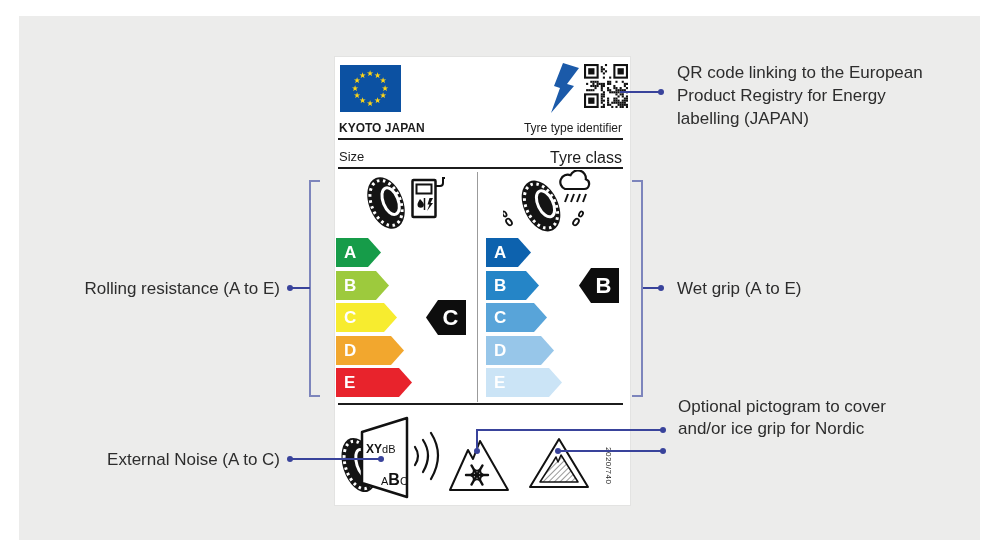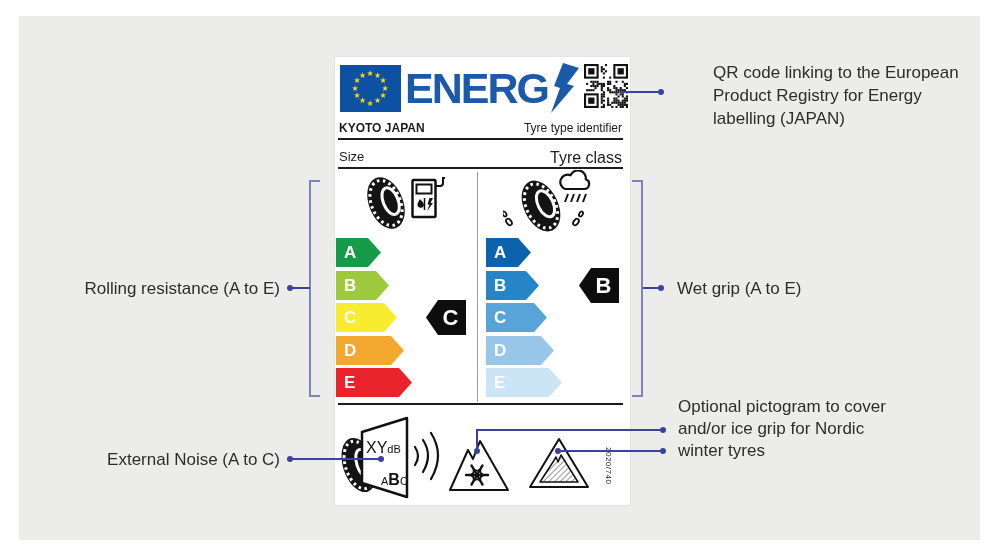--- a/index.html
+++ b/index.html
@@ -29,29 +29,29 @@
   
   .grade-arrow{height:29px;clip-path:polygon(0 0, calc(100% - 13px) 0, 100% 50%, calc(100% - 13px) 100%, 0 100%);}
   .grade-arrow span{display:block;margin-left:8px;line-height:29px;font-size:17px;font-weight:bold;color:#fff;}
   .rating-tag{width:40px;height:35px;background:#0d0d0d;color:#fff;font-weight:bold;font-size:22px;
       clip-path:polygon(0 50%, 12px 0, 100% 0, 100% 100%, 12px 100%);
       display:flex;align-items:center;justify-content:center;padding-left:9px;box-sizing:border-box;}
   #rr-tag{left:426px;top:300px;}
   #wg-tag{left:579px;top:268px;}
   
   #noise-db{left:366px;top:439px;color:#111;white-space:nowrap;}
-  #noise-db .v{font-weight:normal;font-size:16px;}
+  #noise-db .v{font-weight:bold;font-size:12px;}
   #noise-db .u{font-size:11px;}
   #noise-abc{left:381px;top:471px;color:#111;white-space:nowrap;}
   #noise-abc .sm{font-size:11px;}
   #noise-abc .bg{font-size:16px;font-weight:bold;}
   #reg{left:604px;top:447px;height:54px;writing-mode:vertical-rl;font-size:8px;letter-spacing:.5px;color:#222;}
   
   .callout{font-size:17px;color:var(--text,#2d2d2d);white-space:nowrap;}
-  #co-qr{left:677px;top:61px;line-height:23px;margin-left:36px;}
+  #co-qr{left:677px;top:61px;line-height:23px;}
   #co-rolling{right:720px;top:279px;text-align:right;margin-left:43px;}
   #co-wet{left:677px;top:279px;}
   #co-noise{right:720px;top:450px;}
   #co-winter{left:678px;top:396px;line-height:22px;}
   
   .cline{background:var(--connector,#39439b);height:2px;}
   .vline{background:var(--connector,#39439b);width:2px;}
   .dot{width:6px;height:6px;border-radius:50%;background:var(--connector,#39439b);}
   .br-v{width:2px;background:var(--bracket,#7d85bc);}
   .br-h{height:2px;background:var(--bracket,#7d85bc);}
@@ -70,21 +70,20 @@
       <span class="star" style="left: 41.5px; top: 19.5px;">★</span>
       <span class="star" style="left: 39.4904px; top: 27px;">★</span>
       <span class="star" style="left: 34px; top: 32.4904px;">★</span>
       <span class="star" style="left: 26.5px; top: 34.5px;">★</span>
       <span class="star" style="left: 19px; top: 32.4904px;">★</span>
       <span class="star" style="left: 13.5096px; top: 27px;">★</span>
       <span class="star" style="left: 11.5px; top: 19.5px;">★</span>
       <span class="star" style="left: 13.5096px; top: 12px;">★</span>
       <span class="star" style="left: 19px; top: 6.50962px;">★</span>
     </div>
-  <div class="abs" id="energ">ENERG</div>
   <svg class="abs" id="bolt" width="28" height="50" viewBox="0 0 28 50">
     <polygon points="12,0 28,5 16,21 23,23 0,50 9,25 3,23" fill="#1b5aa9"></polygon>
   </svg>
   <svg class="abs" id="qr" viewBox="0 0 21 21">
       <rect x="0" y="0" width="21" height="21" fill="#fff"></rect>
       <rect x="10" y="0" width="1" height="1" fill="#111"></rect>
       <rect x="8" y="1" width="1" height="1" fill="#111"></rect>
       <rect x="8" y="2" width="1" height="1" fill="#111"></rect>
       <rect x="9" y="2" width="1" height="1" fill="#111"></rect>
       <rect x="8" y="3" width="1" height="1" fill="#111"></rect>
@@ -325,21 +324,20 @@
     <div>QR code linking to the European</div>
     <div>Product Registry for Energy</div>
     <div>labelling (JAPAN)</div>
   </div>
   <div class="abs callout" id="co-rolling">Rolling resistance (A to E)</div>
   <div class="abs callout" id="co-wet">Wet grip (A to E)</div>
   <div class="abs callout" id="co-noise">External Noise (A to C)</div>
   <div class="abs callout" id="co-winter">
     <div>Optional pictogram to cover</div>
     <div>and/or ice grip for Nordic</div>
-    <div>winter tyres</div>
   </div>
 
   <div class="abs cline" style="left:620px;top:91px;width:41px"></div>
   <div class="abs dot" style="left:658px;top:89px"></div>
 
   <div class="abs br-v" style="left:309px;top:180px;height:217px"></div>
   <div class="abs br-h" style="left:309px;top:180px;width:11px"></div>
   <div class="abs br-h" style="left:309px;top:395px;width:11px"></div>
   <div class="abs cline" style="left:291px;top:287px;width:19px"></div>
   <div class="abs dot" style="left:287px;top:285px"></div>

